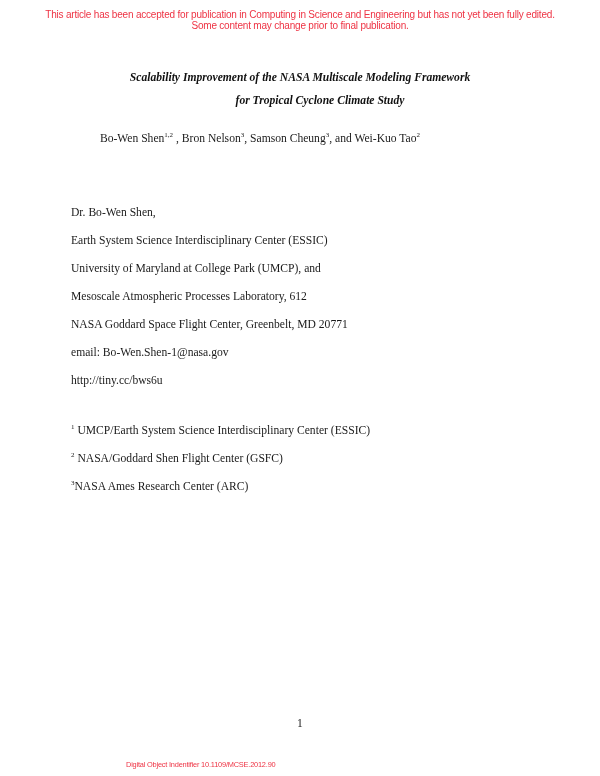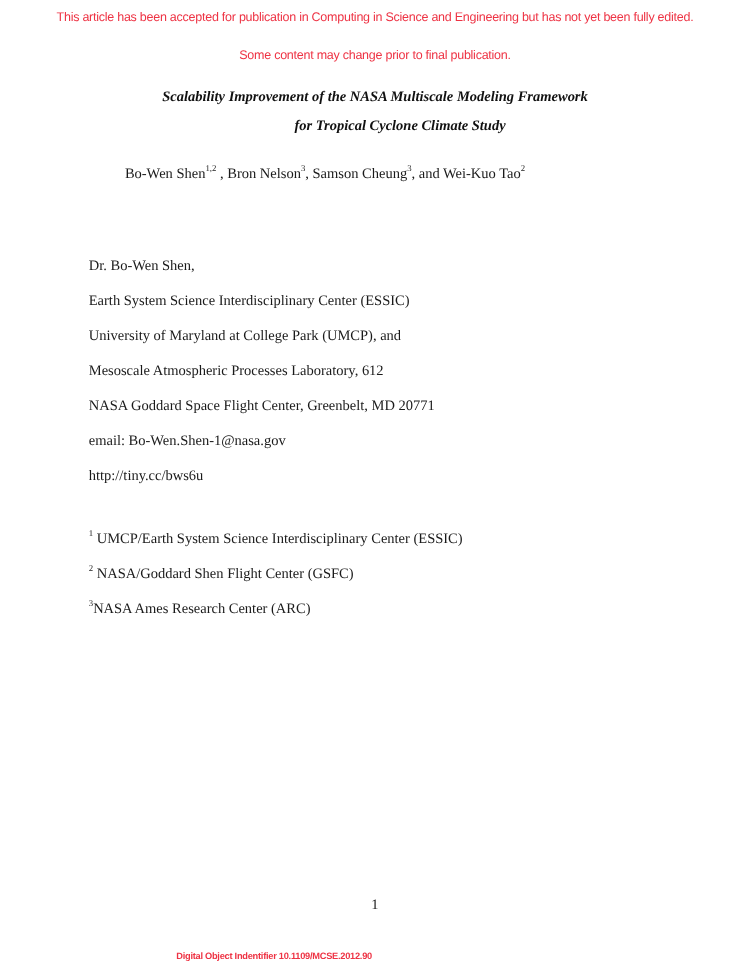--- a/index.html
+++ b/index.html
@@ -1,29 +1,29 @@
 <!DOCTYPE html>
 <html><head>
 <meta charset="utf-8">
 <style>
   html, body { margin: 0; padding: 0; background: #ffffff; }
   body { width: 600px; height: 776px; position: relative; overflow: hidden; font-family: "Liberation Serif", serif; color: #1a1a1a; }
   .banner { position: absolute; left: 0; width: 600px; text-align: center; font-family: "Liberation Sans", sans-serif; font-size: 10px; color: #ee3344; letter-spacing: -0.2px; }
   .banner.l1 { top: 9px; }
-  .banner.l2 { top: 20px; margin-top: 19px; }
+  .banner.l2 { top: 20px; }
   .title { position: absolute; left: 0; width: 600px; text-align: center; font-weight: bold; font-size: 11.6px; color: #111; font-style: italic; }
   .title.l1 { top: 71px; }
   .title.l2 { top: 94px; padding-left: 20px; }
   .authors { position: absolute; top: 132px; left: 0; width: 520px; text-align: center; font-size: 11.6px; }
   .authors sup { font-size: 7px; vertical-align: 5px; line-height: 0; }
   .line { position: absolute; left: 71px; font-size: 11.6px; white-space: nowrap; }
   .line sup { font-size: 7px; vertical-align: 5px; line-height: 0; }
   .pagenum { position: absolute; top: 717px; left: 0; width: 600px; text-align: center; font-size: 11.6px; }
   .footer { position: absolute; top: 760px; font-family: "Liberation Sans", sans-serif; font-size: 7.4px; color: #ee3344; letter-spacing: -0.2px; white-space: nowrap; }
-  .footer.left { left: 141px; font-weight: bold; }
+  .footer.left { left: 126px; }
   .footer.right { left: 343px; margin-top: 28px; }
 </style>
 </head>
 <body>
 
 <div class="banner l1">This article has been accepted for publication in Computing in Science and Engineering but has not yet been fully edited.</div>
 <div class="banner l2">Some content may change prior to final publication.</div>
 
 <div class="title l1">Scalability Improvement of the NASA Multiscale Modeling Framework</div>
 <div class="title l2">for Tropical Cyclone Climate Study</div>

